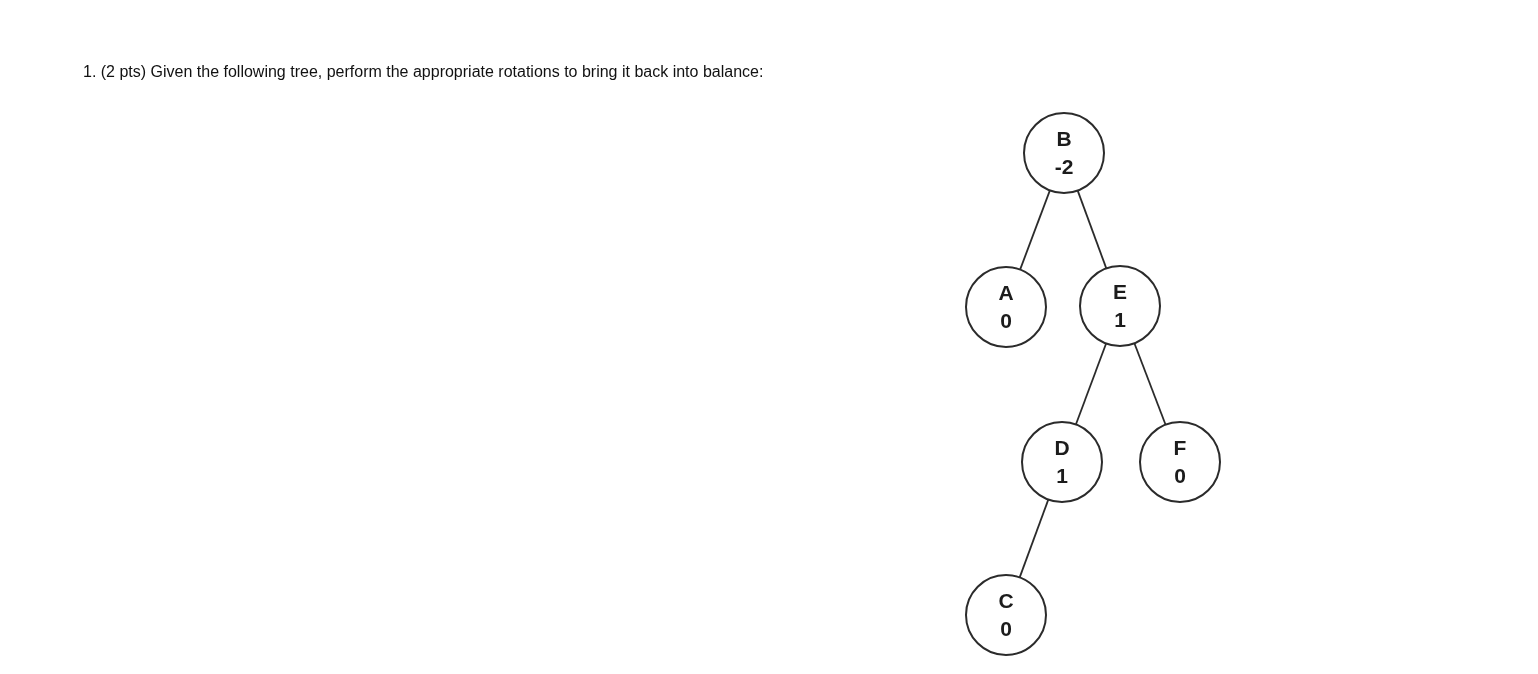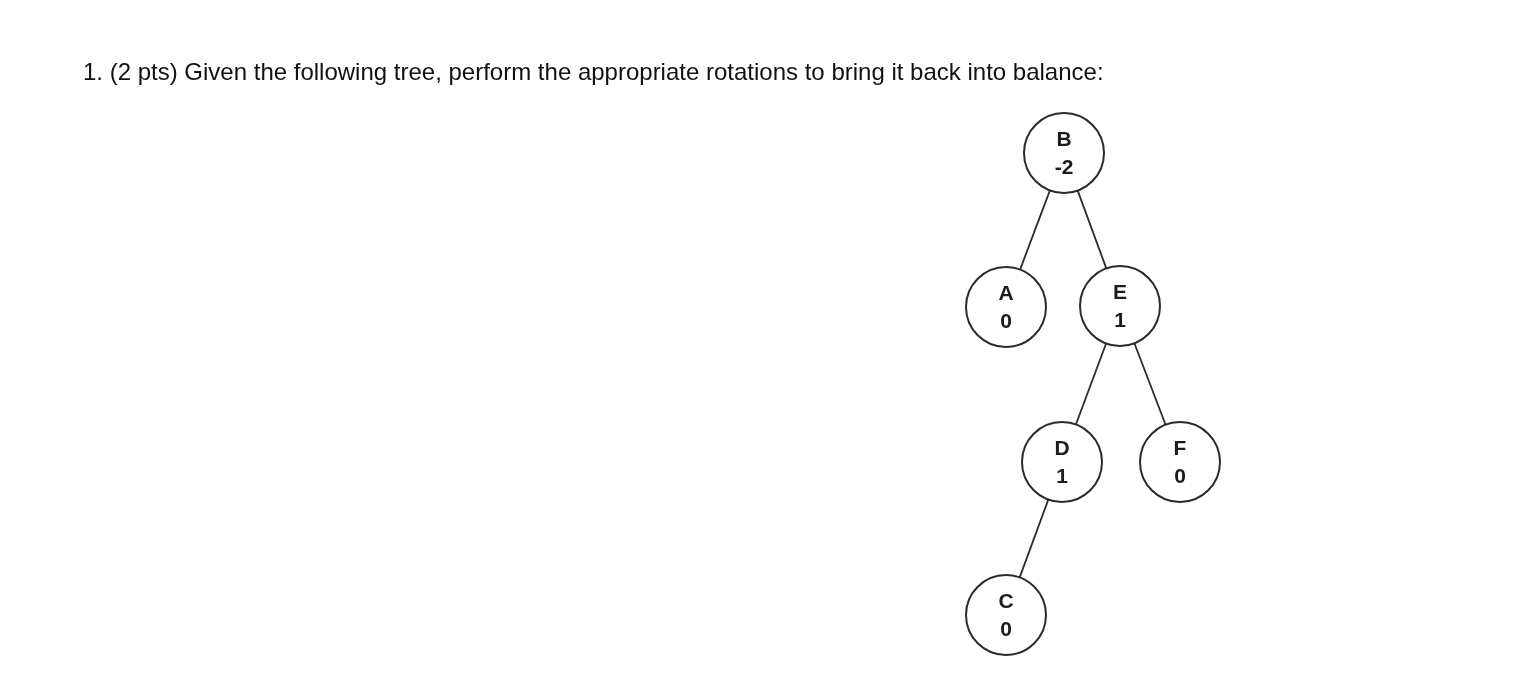--- a/index.html
+++ b/index.html
@@ -12,21 +12,21 @@
     width: 1538px;
     height: 674px;
     background: #ffffff;
     overflow: hidden;
     font-family: "Liberation Sans", sans-serif;
   }
   .question {
     position: absolute;
     left: 83px;
     top: 58px;
-    font-size: 24px;
+    font-size: 16px;
     line-height: 28px;
     color: #111111;
     white-space: nowrap;
     font-family: "Liberation Sans", sans-serif;
   }
   .tree-svg {
     position: absolute;
     left: 0;
     top: 0;
   }

